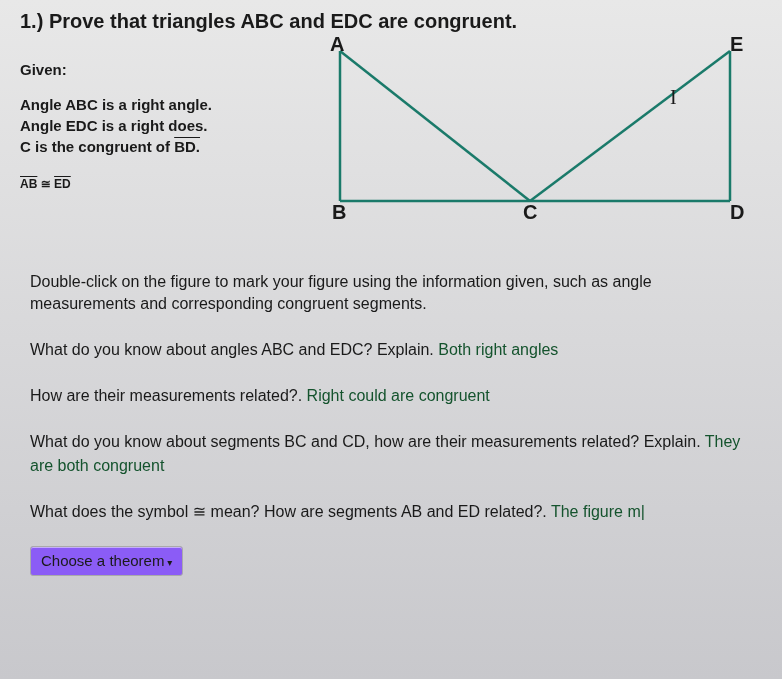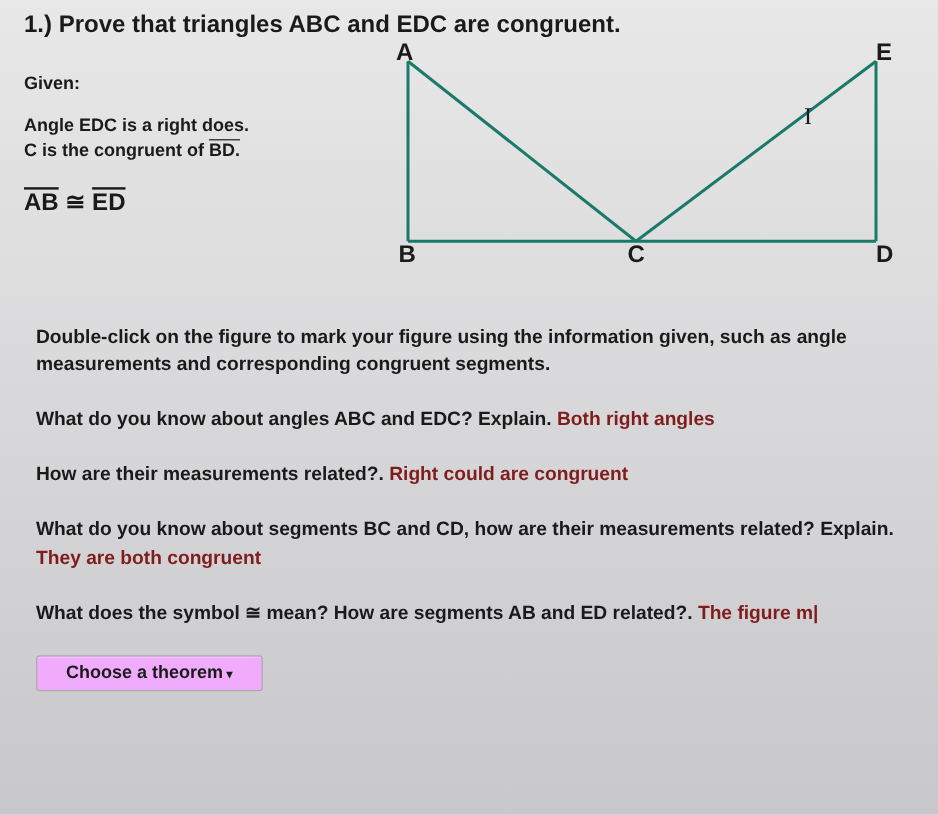--- a/index.html
+++ b/index.html
@@ -37,50 +37,49 @@
     .given-line {
       font-weight: bold;
       line-height: 1.4;
     }
     .overline {
       text-decoration: overline;
     }
     .congruent-line {
       margin-top: 20px;
       font-weight: bold;
-      font-size: 20px;
+      font-size: 12px;
     }
     .figure {
       flex: 1;
       position: relative;
       height: 200px;
     }
     .qa-block {
       padding: 0 10px;
-      font-weight: bold;
     }
     .instruction {
       font-size: 16px;
       margin-bottom: 22px;
       line-height: 1.4;
     }
     .qa {
       font-size: 16px;
       margin-bottom: 22px;
       line-height: 1.5;
     }
     .answer {
-      color: #7f1d1d;
+      color: #14532d;
     }
     .dropdown {
       display: inline-block;
-      background: #f0abfc;
+      background: #8b5cf6;
       border: 1px solid #aaa;
       border-radius: 3px;
-      padding: 3px 24px;
+      padding: 3px 10px;
       font-size: 15px;
       box-shadow: inset 0 1px 0 rgba(255,255,255,0.5);
       cursor: pointer;
     }
     .dropdown::after {
       content: " \25BE";
       font-size: 10px;
     }
     .cursor-mark {
       position: relative;
@@ -101,20 +100,21 @@
     }
   </style>
 </head>
 <body>
 
 <div class="question-title">1.) Prove that triangles ABC and EDC are congruent.</div>
 
 <div class="top-section">
   <div class="given-block">
     <div class="given-heading">Given:</div>
+    <div class="given-line">Angle ABC is a right angle.</div>
     <div class="given-line">Angle EDC is a right does.</div>
     <div class="given-line">
       <span>C is the congruent of </span><span class="overline">BD.</span>
     </div>
     <div class="congruent-line">
       <span class="overline">AB</span><span> ≅ </span><span class="overline">ED</span>
     </div>
   </div>
 
   <div class="figure">

